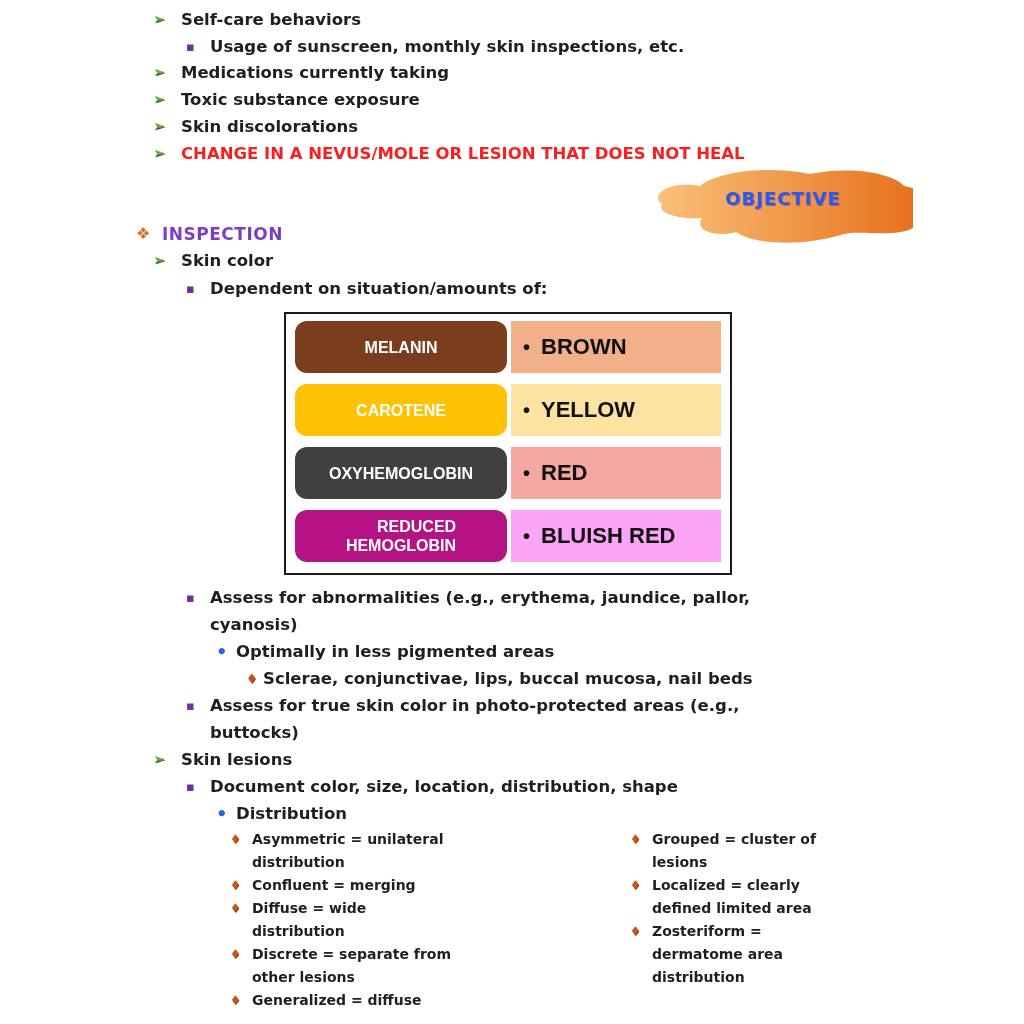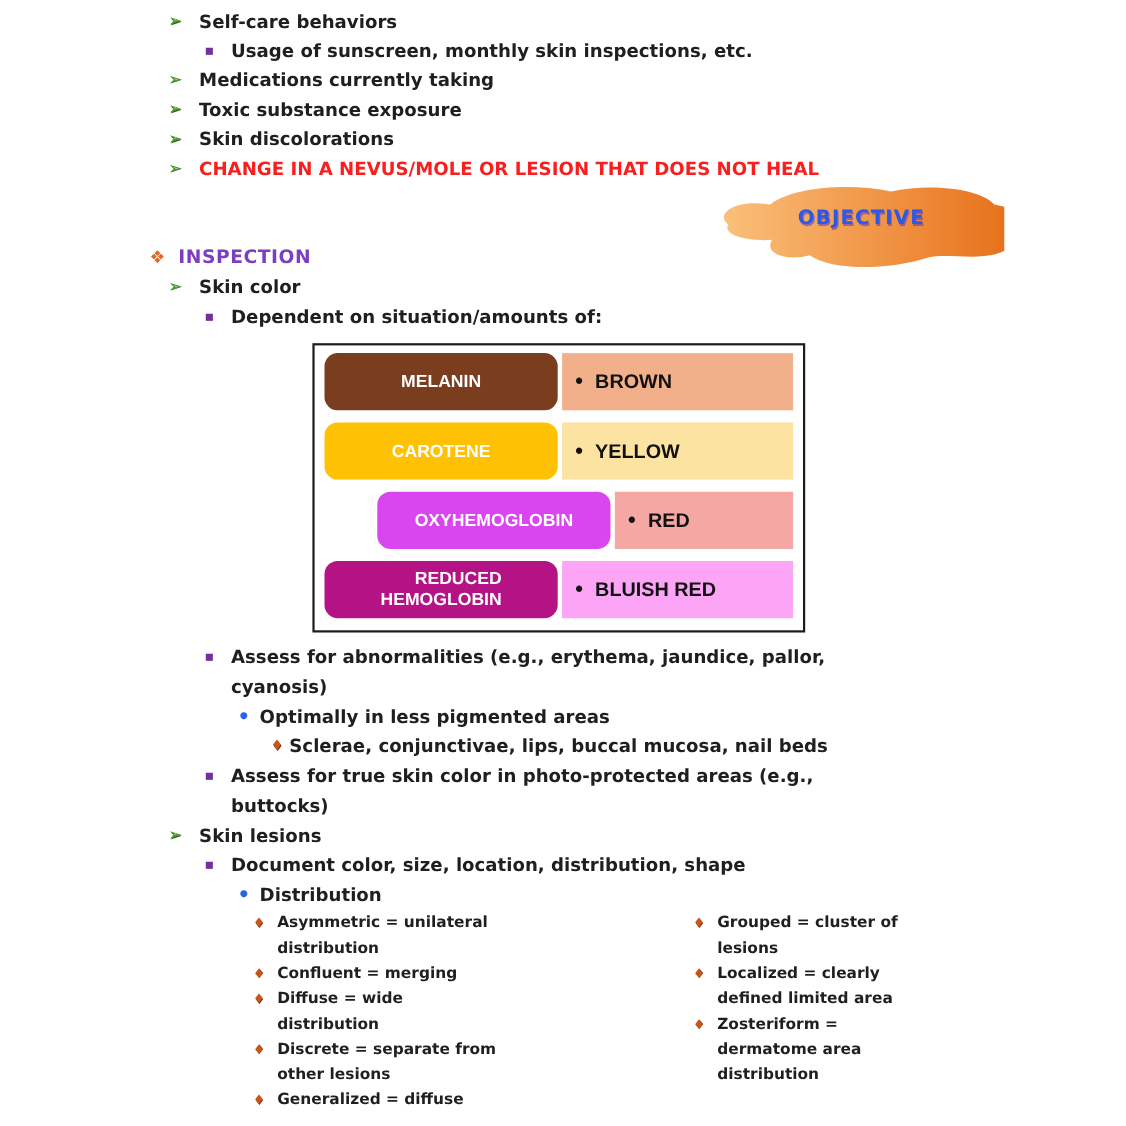--- a/index.html
+++ b/index.html
@@ -31,21 +31,21 @@
 
   
   .color-table{position:absolute;left:284px;top:312px;width:448px;
       border:2px solid #1b1b1b;background:#ffffff;padding:7px 9px;box-sizing:border-box;}
   .trow{display:flex;align-items:stretch;margin-bottom:11px;}
   .trow:last-child{margin-bottom:4px;}
   .pill{flex:0 0 212px;height:52px;border-radius:12px;display:flex;align-items:center;justify-content:center;
       color:#ffffff;font-family:"Liberation Sans",sans-serif;font-weight:bold;font-size:16px;
       text-align:right;white-space:pre-line;line-height:19px;}
   .cell{flex:1 1 auto;margin-left:4px;height:52px;display:flex;align-items:center;
-      font-family:"Liberation Sans",sans-serif;font-weight:bold;font-size:18px;color:#111;
+      font-family:"Liberation Sans",sans-serif;font-weight:bold;font-size:22px;color:#111;
       padding-left:12px;}
   .cell .cb{margin-right:11px;font-size:20px;}
   .cell .cb::before{content:"\2022";}
 
   
   .dist-col{position:absolute;top:828px;}
   .dist-col .ditem{display:flex;align-items:flex-start;font-weight:bold;font-size:14px;line-height:23px;color:#1f1f1f;}
   .dist-col .b-diamond{width:22px;font-size:12px;line-height:23px;}
   .dist-col .txt{white-space:pre-line;}
   .dist-left{left:230px;width:290px;}
@@ -124,21 +124,21 @@
       </div>
     </div>
     <div class="trow">
       <div class="pill" style="background: rgb(255, 193, 3);">CAROTENE</div>
       <div class="cell" style="background: rgb(252, 227, 162);">
         <span class="cb"></span>
         <span>YELLOW</span>
       </div>
     </div>
     <div class="trow">
-      <div class="pill" style="background: #d946ef; margin-left: 48px;">OXYHEMOGLOBIN</div>
+      <div class="pill" style="background: #404040;">OXYHEMOGLOBIN</div>
       <div class="cell" style="background: rgb(245, 168, 163);">
         <span class="cb"></span>
         <span>RED</span>
       </div>
     </div>
     <div class="trow">
       <div class="pill" style="background: rgb(181, 19, 133);">REDUCED
 HEMOGLOBIN</div>
       <div class="cell" style="background: rgb(252, 164, 245);">
         <span class="cb"></span>

